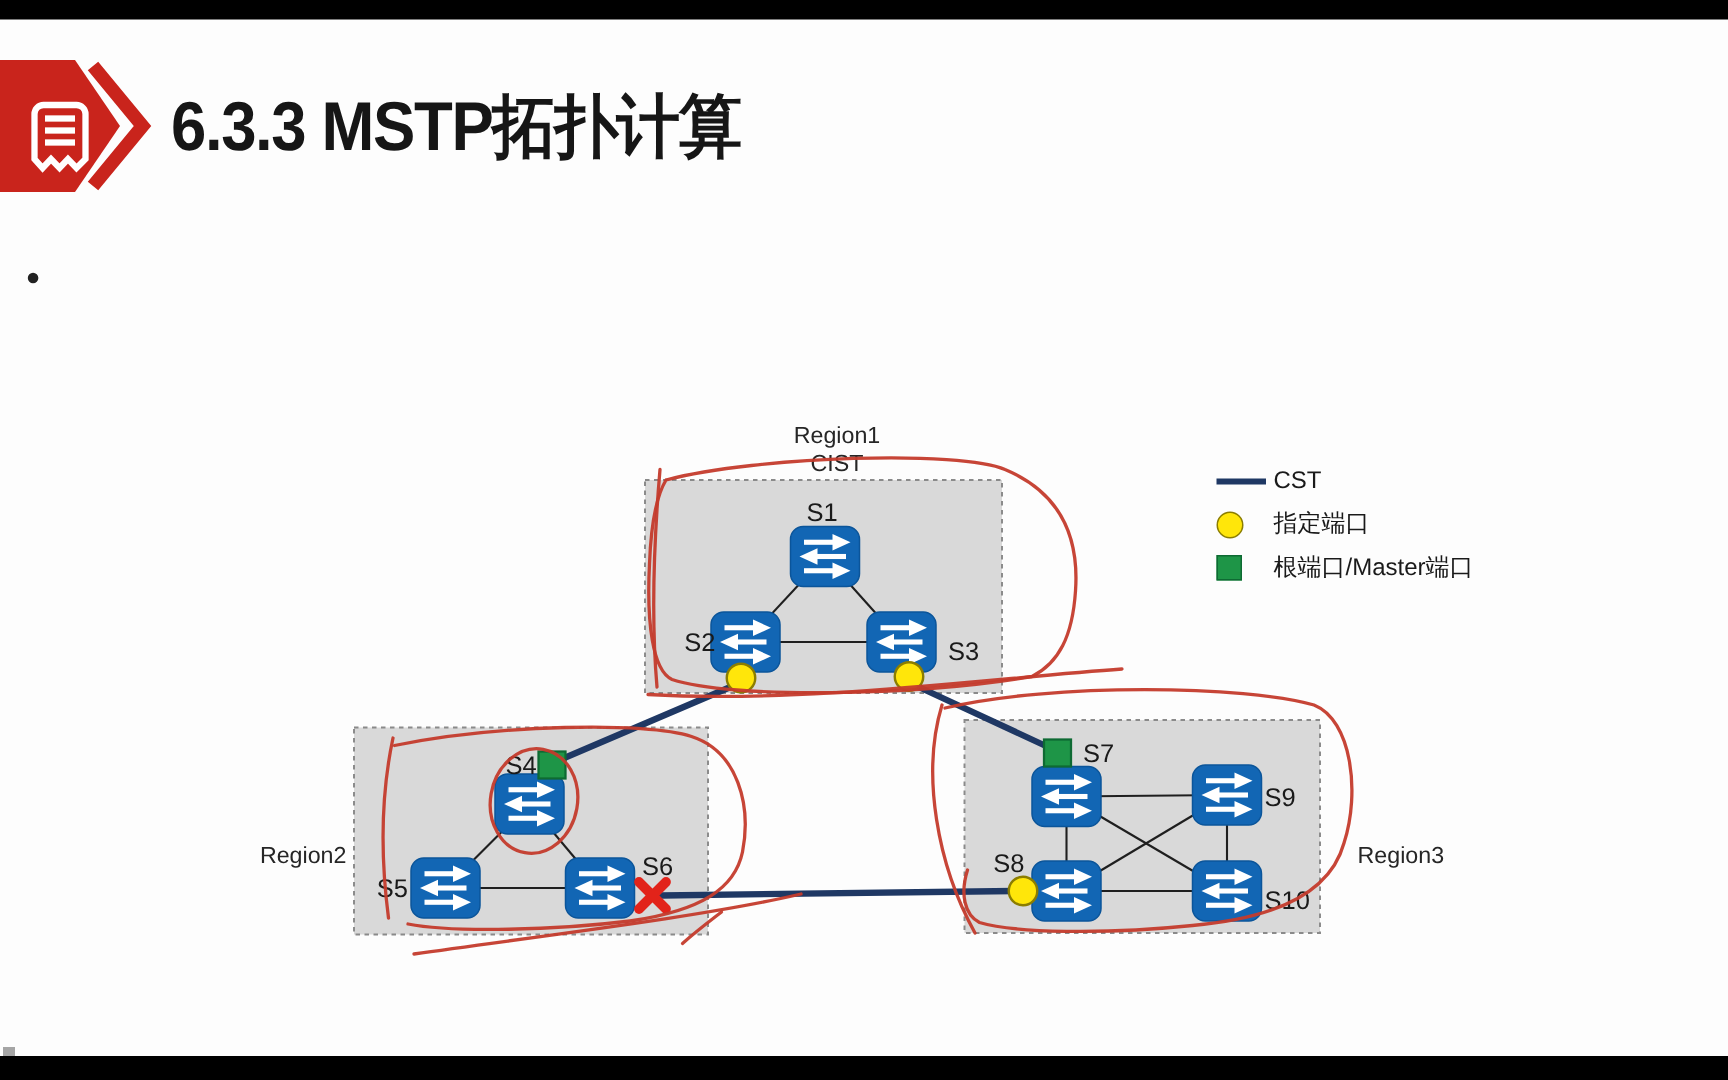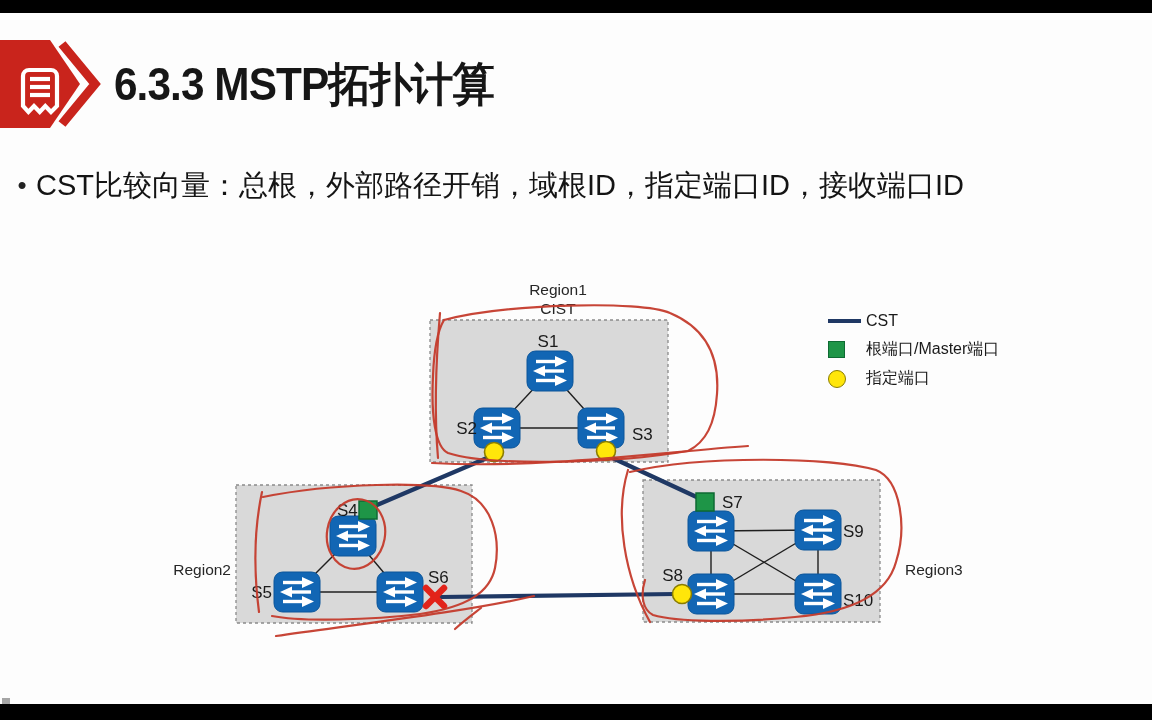--- a/index.html
+++ b/index.html
@@ -15,21 +15,21 @@
   .bullet-row{position:absolute;left:8px;top:165px;width:1100px;display:flex;align-items:flex-start;}
   .bullet-dot{font-size:26px;line-height:40px;color:#222;width:28px;text-align:center;flex:none;}
   .bullet-text{font-size:29px;line-height:40px;color:#141414;white-space:nowrap;}
   .topo{position:absolute;left:0;top:0;}
   .region-rect{fill:#D9D9D9;stroke:#8a8a8a;stroke-width:1.3;stroke-dasharray:3 3;}
   .intra{stroke:#1f1f1f;stroke-width:1.4;}
   .cst{stroke:#1F3864;stroke-width:4.2;stroke-linecap:round;}
   .sw-label{font-size:17px;fill:#1a1a1a;}
   .region-label{font-size:15.5px;fill:#262626;}
   .anno{fill:none;stroke:#C43B2C;stroke-width:2.2;stroke-linecap:round;opacity:.95;}
-  .legend{position:absolute;left:828px;top:306px;}
+  .legend{position:absolute;left:811px;top:306px;}
   .legend-row{display:flex;align-items:center;height:29px;}
   .lg-marker{width:38px;flex:none;display:flex;align-items:center;}
   .lg-line{width:33px;height:4px;background:#1F3864;}
   .lg-square{width:17px;height:17px;background:#1E9547;border:1px solid #0E6A33;box-sizing:border-box;}
   .lg-circle{width:18px;height:18px;border-radius:50%;background:#FFE60A;border:1.5px solid #8B7D00;box-sizing:border-box;}
   .lg-label{font-size:16px;color:#1a1a1a;white-space:nowrap;}
   .footer-artifact{position:absolute;left:2px;top:698px;width:8px;height:6px;background:#8f8f8f;opacity:.8;}
 </style>
 </head>
 <body>
@@ -47,21 +47,20 @@
       <line x1="30" y1="39" x2="50" y2="39"></line>
       <line x1="30" y1="47" x2="50" y2="47"></line>
       <line x1="30" y1="55" x2="50" y2="55"></line>
     </g>
   </svg>
 
   <h1 class="slide-title">6.3.3 MSTP拓扑计算</h1>
 
   <div class="bullet-row">
     <span class="bullet-dot">•</span>
-    <span class="bullet-text">CST比较向量：总根，外部路径开销，域根ID，指定端口ID，接收端口ID</span>
   </div>
 
   <svg class="topo" width="1152" height="720" viewBox="0 0 1152 720">
     <defs>
       <g id="switch-symbol">
         <rect x="-23" y="-20" width="46" height="40" rx="8.5" fill="#1266B4" stroke="#0B559A" stroke-width="1"></rect>
         <g stroke="#fff" stroke-width="3.4" fill="#fff">
           <line x1="-14" y1="-9.5" x2="7" y2="-9.5"></line>
           <path d="M5,-15 L17,-9.5 L5,-4 Z" stroke="none"></path>
           <line x1="14" y1="0" x2="-7" y2="0"></line>
@@ -150,26 +149,26 @@
 
   <div class="legend" id="legend">
       <div class="legend-row">
         <span class="lg-marker">
           <span class="lg-line"></span>
         </span>
         <span class="lg-label">CST</span>
       </div>
       <div class="legend-row">
         <span class="lg-marker">
+          <span class="lg-circle"></span>
+        </span>
+        <span class="lg-label">指定端口</span>
+      </div>
+      <div class="legend-row">
+        <span class="lg-marker">
           <span class="lg-square"></span>
         </span>
         <span class="lg-label">根端口/Master端口</span>
-      </div>
-      <div class="legend-row">
-        <span class="lg-marker">
-          <span class="lg-circle"></span>
-        </span>
-        <span class="lg-label">指定端口</span>
       </div>
     </div>
 
   <div class="footer-artifact"></div>
 </div>
 
 </body></html>

